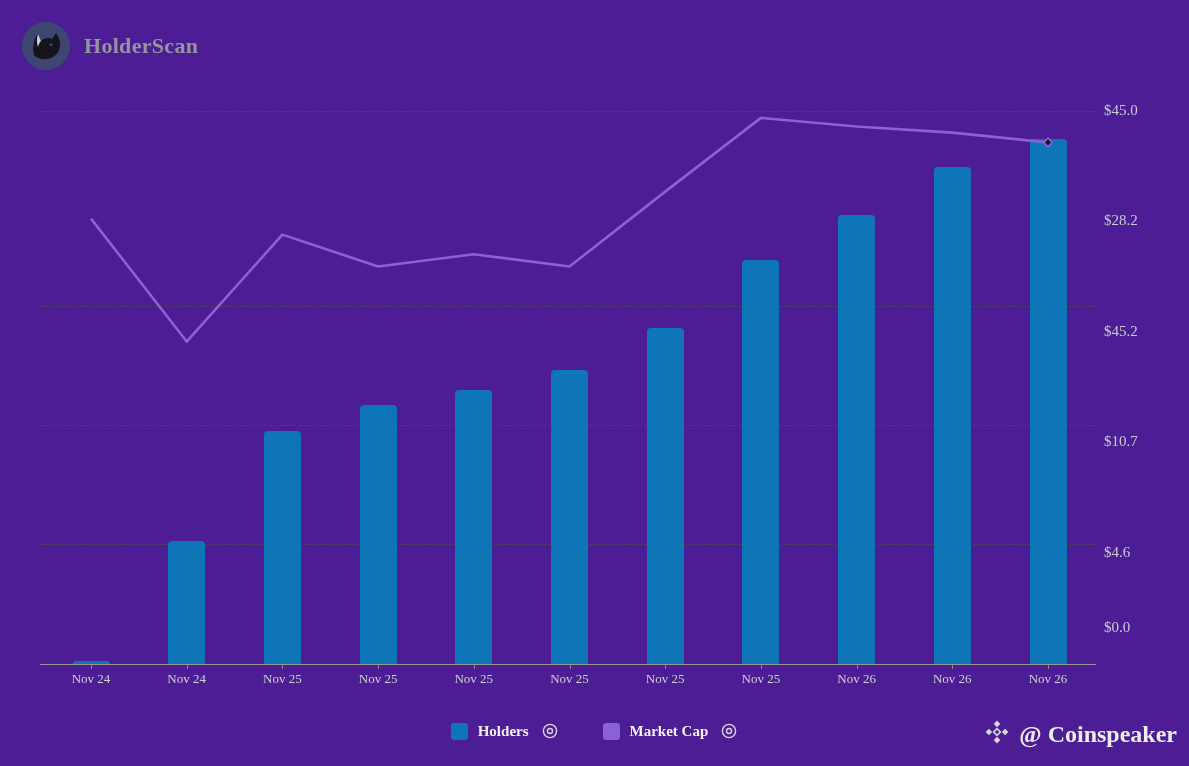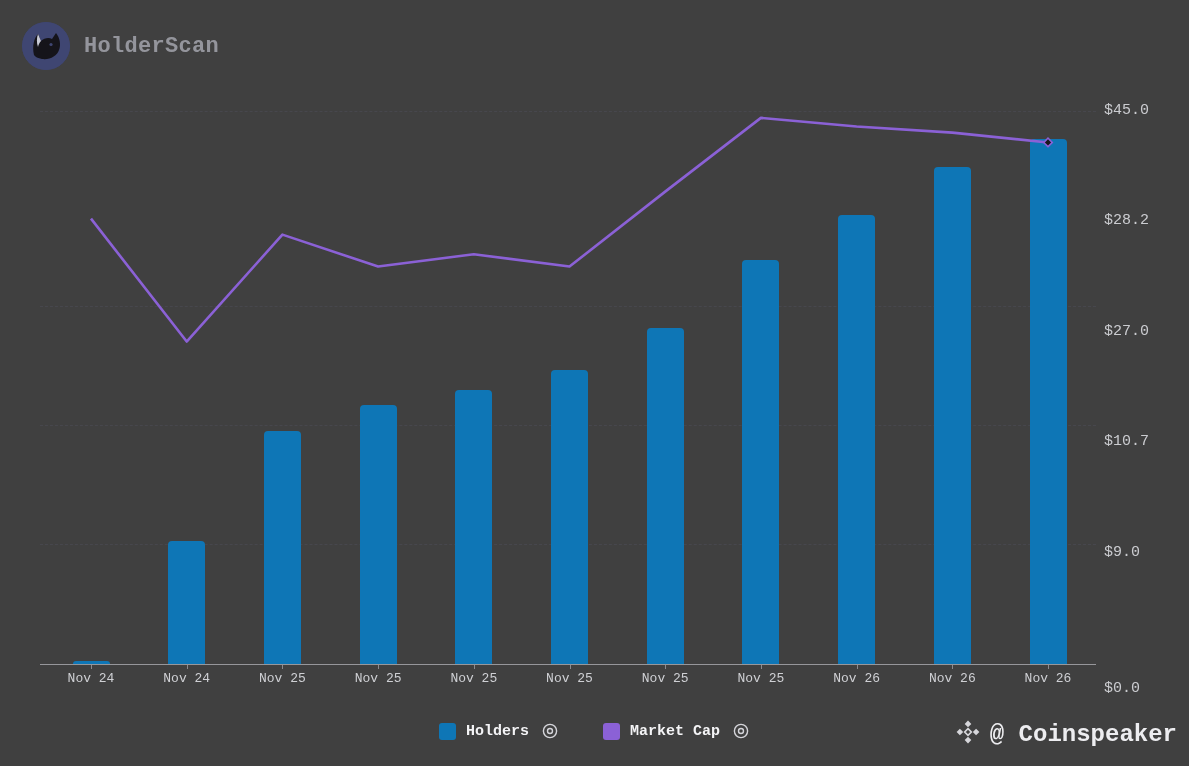--- a/index.html
+++ b/index.html
@@ -1,20 +1,20 @@
 <!DOCTYPE html>
 <html><head>
 <meta charset="utf-8">
 <style>
   * { margin:0; padding:0; box-sizing:border-box; }
   html,body { background:#131217; }
   #stage {
     position:relative; width:1189px; height:766px;
-    background:#404040; overflow:hidden;
-    font-family:Liberation Mono, monospace;
+    background:#4c1d95; overflow:hidden;
+    font-family:Liberation Serif, serif;
   }
   
   #header { position:absolute; left:22px; top:22px; display:flex; align-items:center; gap:14px; }
   #logo-circle {
     width:48px; height:48px; border-radius:50%;
     background:#3f4672; position:relative; overflow:hidden;
   }
   #app-title { font-size:22px; font-weight:700; color:#94959c; letter-spacing:.3px; }
 
   
@@ -56,24 +56,24 @@
   </div>
 
   <div id="chart">
       <div class="gridline" style="top: 110.5px;"></div>
       <div class="gridline" style="top: 544.2px;"></div>
       <div class="gridline" style="top: 424.9px;"></div>
       <div class="gridline" style="top: 305.6px;"></div>
       <div class="axis-line" style="top: 663.5px;"></div>
       <div class="y-label" style="top: 101.5px;">$45.0</div>
       <div class="y-label" style="top: 212.1px;">$28.2</div>
-      <div class="y-label" style="top: 322.7px;">$27.0</div>
+      <div class="y-label" style="top: 322.7px;">$45.2</div>
       <div class="y-label" style="top: 433.3px;">$10.7</div>
-      <div class="y-label" style="top: 543.9px;">$9.0</div>
-      <div class="y-label" style="top: 680px;">$0.0</div>
+      <div class="y-label" style="top: 543.9px;">$4.6</div>
+      <div class="y-label" style="top: 619px;">$0.0</div>
       <div class="bar" style="left: 72.5px; top: 661.114px; width: 37px; height: 2.886px; background: rgb(14, 118, 182);"></div>
       <div class="axis-tick" style="left: 91px; top: 664.5px;"></div>
       <div class="x-label" style="left: 46px; top: 671px;">Nov 24</div>
       <div class="bar" style="left: 168.2px; top: 540.621px; width: 37px; height: 123.379px; background: rgb(14, 118, 182);"></div>
       <div class="axis-tick" style="left: 186.7px; top: 664.5px;"></div>
       <div class="x-label" style="left: 141.7px; top: 671px;">Nov 24</div>
       <div class="bar" style="left: 263.9px; top: 430.865px; width: 37px; height: 233.135px; background: rgb(14, 118, 182);"></div>
       <div class="axis-tick" style="left: 282.4px; top: 664.5px;"></div>
       <div class="x-label" style="left: 237.4px; top: 671px;">Nov 25</div>
       <div class="bar" style="left: 359.6px; top: 404.619px; width: 37px; height: 259.381px; background: rgb(14, 118, 182);"></div>

